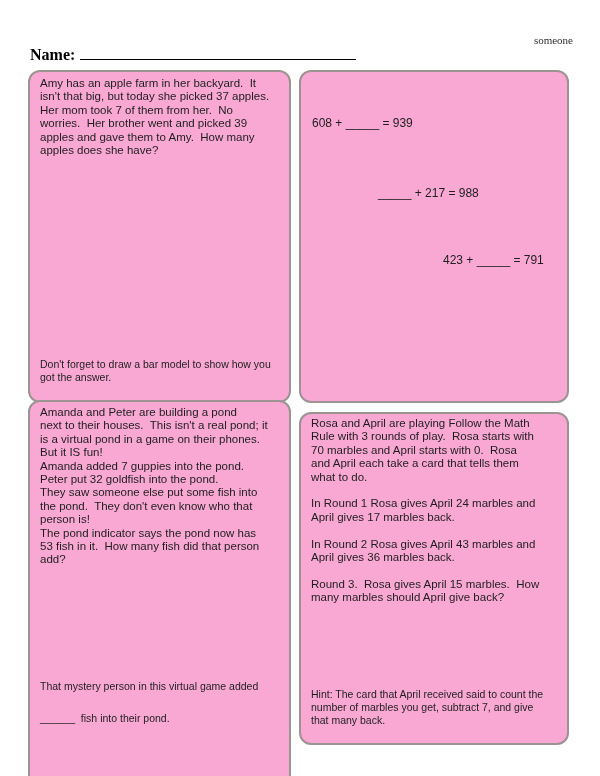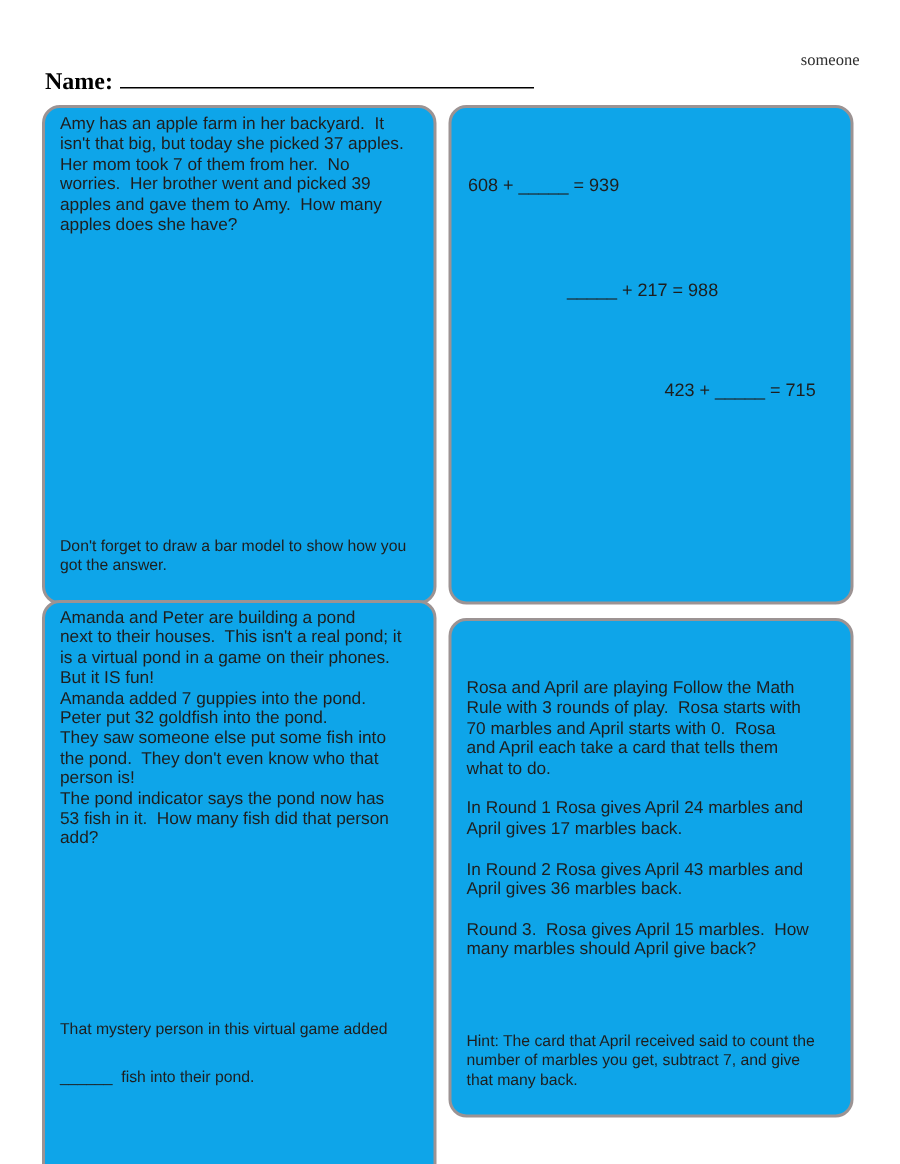--- a/index.html
+++ b/index.html
@@ -30,36 +30,36 @@
     width: 276px; height: 12px;
     border-bottom: 1.7px solid #000;
     margin-left: 5px;
   }
 
   .box {
     position: absolute;
     border: 2px solid #9c9393;
     border-radius: 12px;
     box-sizing: border-box;
-    background: #0ea5e9;
+    background: #f9a8d4;
   }
   .box-tl { left: 28px;  top: 70px;  width: 263px; height: 333px; }
   .box-tr { left: 299px; top: 70px;  width: 270px; height: 333px; }
   .box-bl { left: 28px;  top: 400px; width: 263px; height: 413px; }
   .box-br { left: 299px; top: 412px; width: 270px; height: 333px; }
 
   .body-text {
     position: absolute; left: 10px; right: 5px;
     font-size: 11.5px; line-height: 13.4px;
     white-space: pre-wrap;
     color: #1e1e1e;
   }
   .box-tl .body-text { top: 5px; }
   .box-bl .body-text { top: 4px; }
-  .box-br .body-text { top: 3px; margin-top: 36px; }
+  .box-br .body-text { top: 3px; }
 
   .equation {
     position: absolute;
     font-size: 12px;
     white-space: nowrap;
     color: #1e1e1e;
   }
   .eq-1 { left: 11px;  top: 44px; }
   .eq-2 { left: 77px;  top: 114px; }
   .eq-3 { left: 142px; top: 181px; }
@@ -93,21 +93,21 @@
 worries.  Her brother went and picked 39
 apples and gave them to Amy.  How many
 apples does she have?</div>
     <div class="note note-tl">Don't forget to draw a bar model to show how you
 got the answer.</div>
   </div>
 
   <div class="box box-tr">
     <div class="equation eq-1">608 + _____ = 939</div>
     <div class="equation eq-2">_____ + 217 = 988</div>
-    <div class="equation eq-3">423 + _____ = 715</div>
+    <div class="equation eq-3">423 + _____ = 791</div>
   </div>
 
   <div class="box box-bl">
     <div class="body-text">Amanda and Peter are building a pond
 next to their houses.  This isn't a real pond; it
 is a virtual pond in a game on their phones.
 But it IS fun!
 Amanda added 7 guppies into the pond.
 Peter put 32 goldfish into the pond.
 They saw someone else put some fish into

